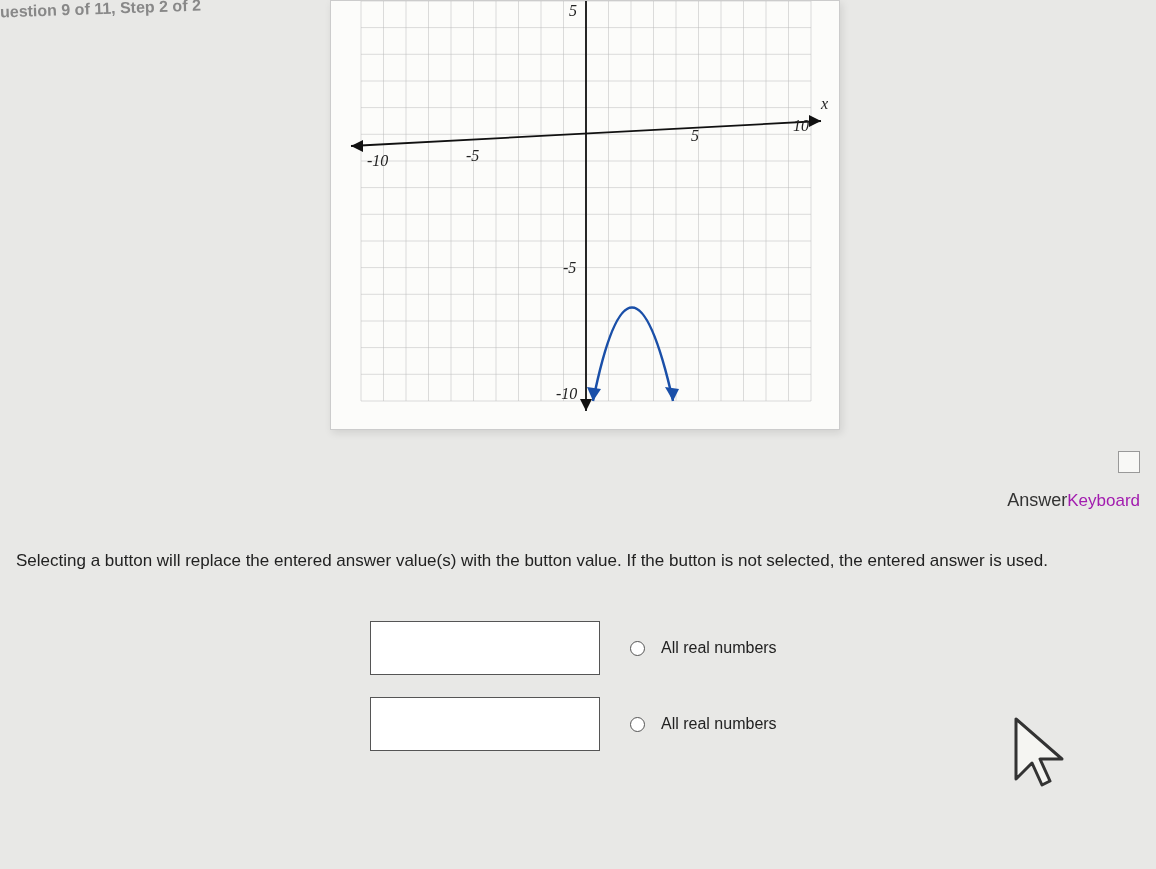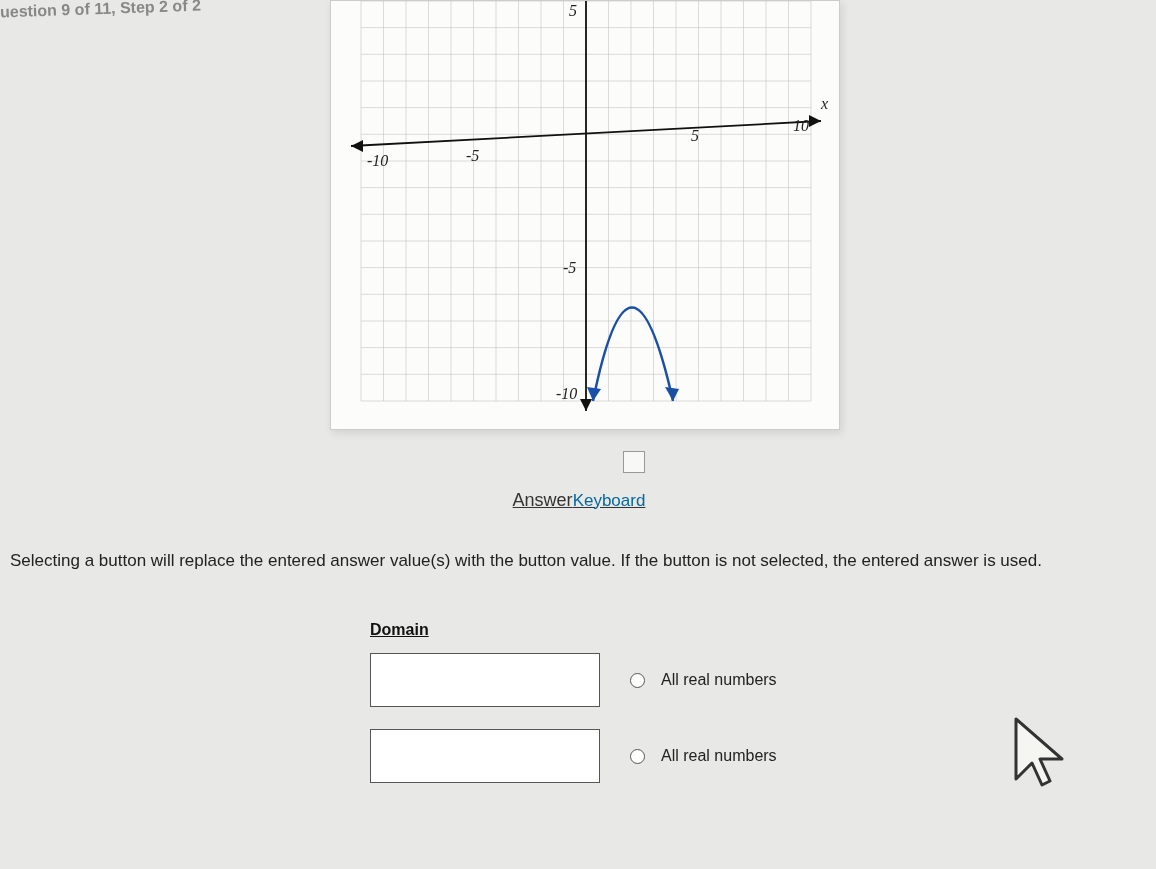--- a/index.html
+++ b/index.html
@@ -32,48 +32,47 @@
     box-shadow: 2px 3px 8px rgba(0,0,0,0.1);
   }
   .answer-section {
     position: absolute;
     top: 490px;
     left: 0;
     right: 0;
   }
   .answer-header {
     display: flex;
-    justify-content: center;
+    justify-content: flex-end;
     align-items: center;
-    padding: 0 0 0 2px;
-    text-decoration: underline;
+    padding: 0 16px 0 2px;
   }
   .answer-label {
     font-size: 18px;
     color: #333;
   }
   .keyboard-label {
     font-size: 17px;
-    color: #0369a1;
+    color: #a21caf;
     padding-right: 0;
   }
   .keyboard-icon-box {
     position: absolute;
     right: 0;
     top: -40px;
     width: 22px;
     height: 22px;
     border: 1px solid #999;
     background: #f8f8f6;
   }
   .instruction {
     margin-top: 40px;
     font-size: 17px;
     color: #222;
-    padding-left: 10px;
+    padding-left: 16px;
   }
   .form-area {
     margin-top: 50px;
     margin-left: 370px;
   }
   .field-label {
     font-size: 16px;
     font-weight: 700;
     color: #111;
     text-decoration: underline;
@@ -196,21 +195,20 @@
   <div class="answer-header">
     <span class="answer-label">Answer</span>
     <div style="position:relative;">
       <div class="keyboard-icon-box"></div>
       <span class="keyboard-label">Keyboard</span>
     </div>
   </div>
   <p class="instruction">Selecting a button will replace the entered answer value(s) with the button value. If the button is not selected, the entered answer is used.</p>
 
   <div class="form-area">
-    <span class="field-label">Domain</span>
     <div class="row">
       <input class="text-input" type="text" value="" style="">
       <label class="radio-wrap">
         <span class="radio-circle"></span>
         <span>All real numbers</span>
       </label>
     </div>
 
     <div class="row">
       <input class="text-input" type="text" value="" style="">

